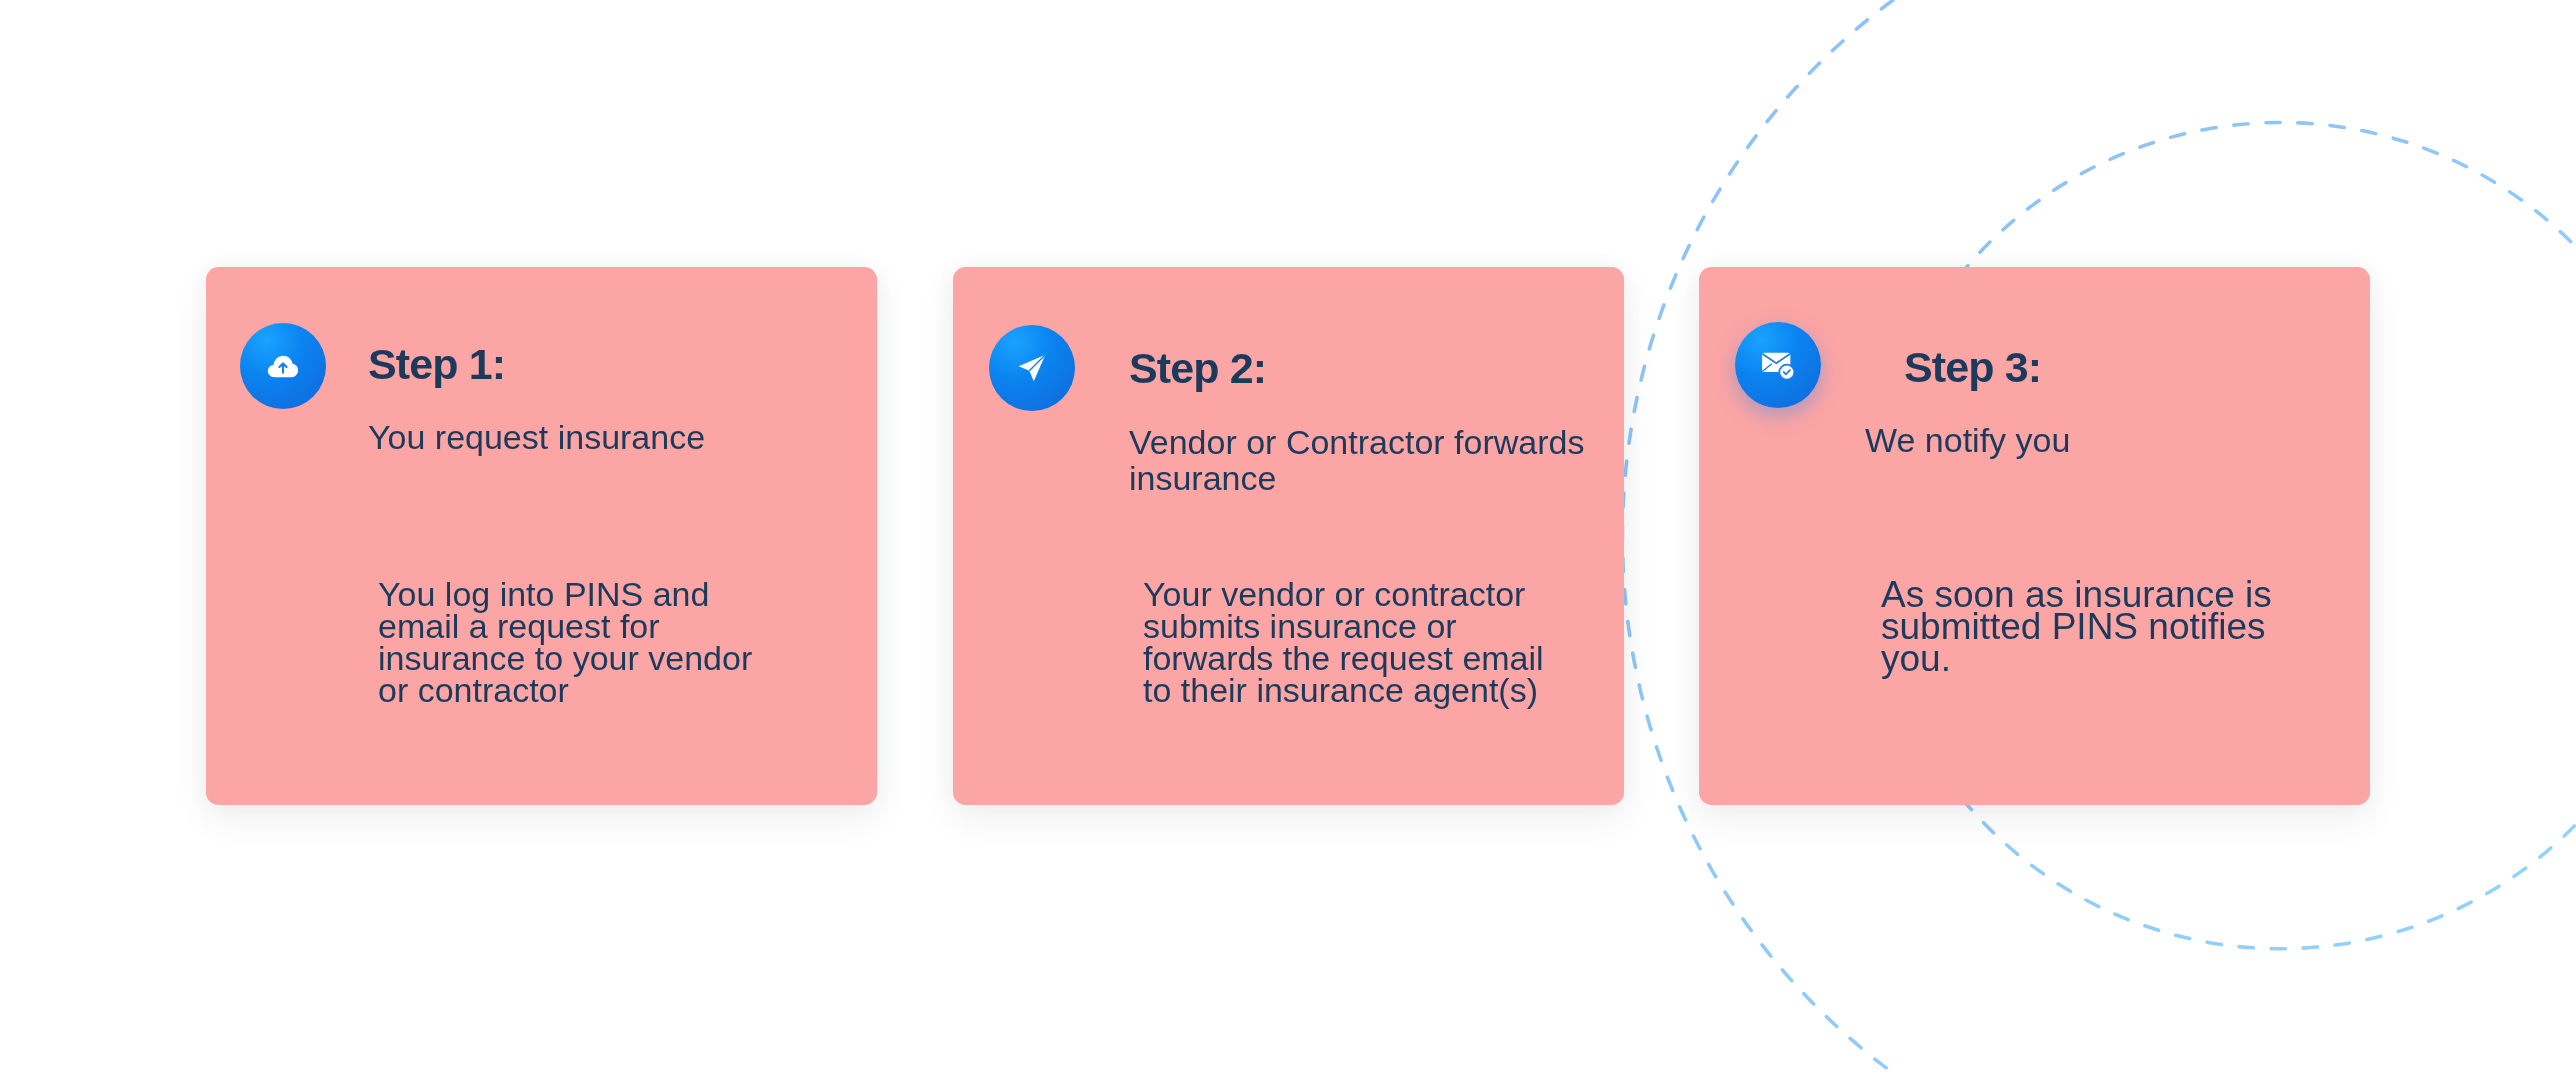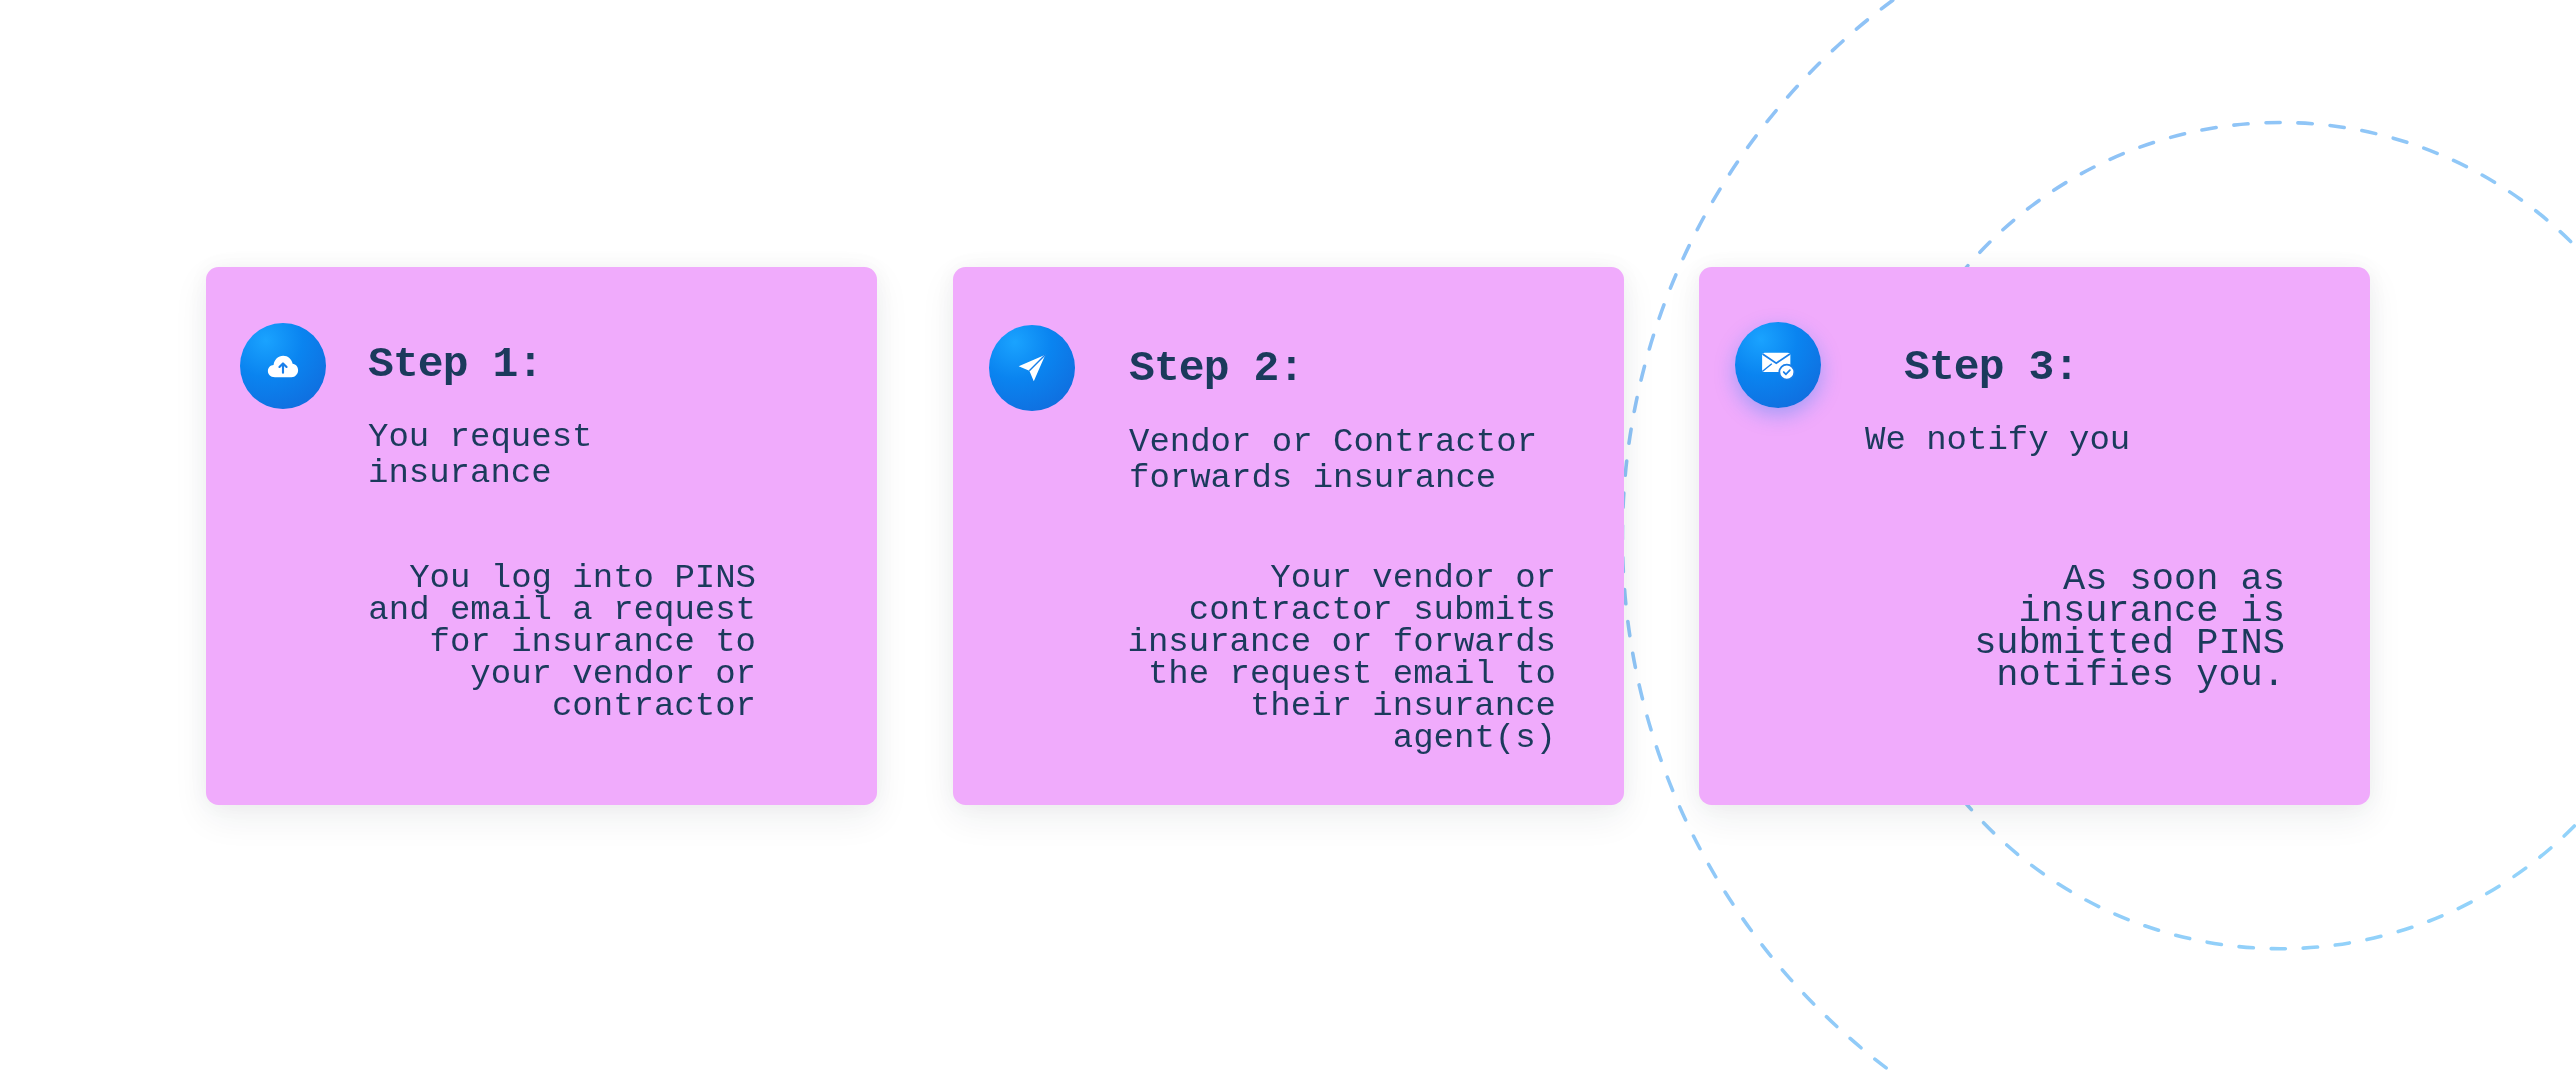--- a/index.html
+++ b/index.html
@@ -19,25 +19,24 @@
       position: absolute;
       left: 0; top: 0;
       width: 2576px; height: 1073px;
       pointer-events: none;
     }
     .card {
       position: absolute;
       top: 267px;
       width: 671px;
       height: 538px;
-      background: #f0abfc;
+      background: #fca5a5;
       border-radius: 12.5px;
       box-shadow: 0 12.5px 36px rgba(30, 40, 60, 0.07), 0 0 21.5px rgba(30, 40, 60, 0.04);
       box-sizing: border-box;
-      font-family: Liberation Mono, monospace;
     }
     .card-1 { left: 206px; }
     .card-2 { left: 953px; }
     .card-3 { left: 1699px; }
 
     .icon-circle {
       position: absolute;
       width: 86px;
       height: 86px;
       border-radius: 50%;
@@ -66,22 +65,21 @@
       line-height: 36px;
       color: #1b3a5c;
       margin: 0;
     }
     .step-desc {
       position: absolute;
       font-weight: 400;
       font-size: 34px;
       line-height: 32px;
       color: #1b3a5c;
-      margin: 0;
-      text-align: right;
+      margin: 16px;
     }
 
     
     .card-1 .step-label { left: 162px; top: 76px; }
     .card-1 .step-title { left: 162px; top: 152px; width: 358px; }
     .card-1 .step-desc  { left: 156px; top: 295px; width: 394px; }
 
     
     .card-2 .step-label { left: 176px; top: 80px; }
     .card-2 .step-title { left: 176px; top: 157px; width: 483px; }

